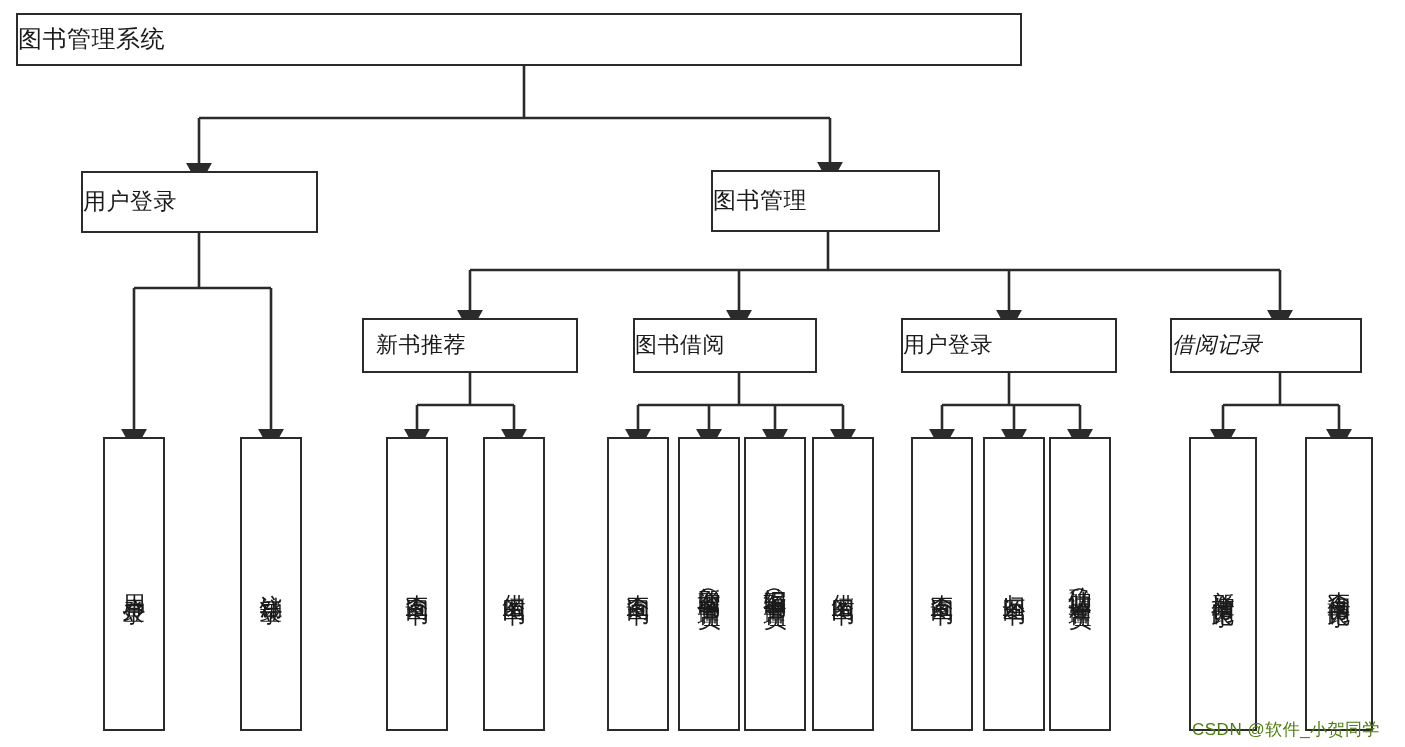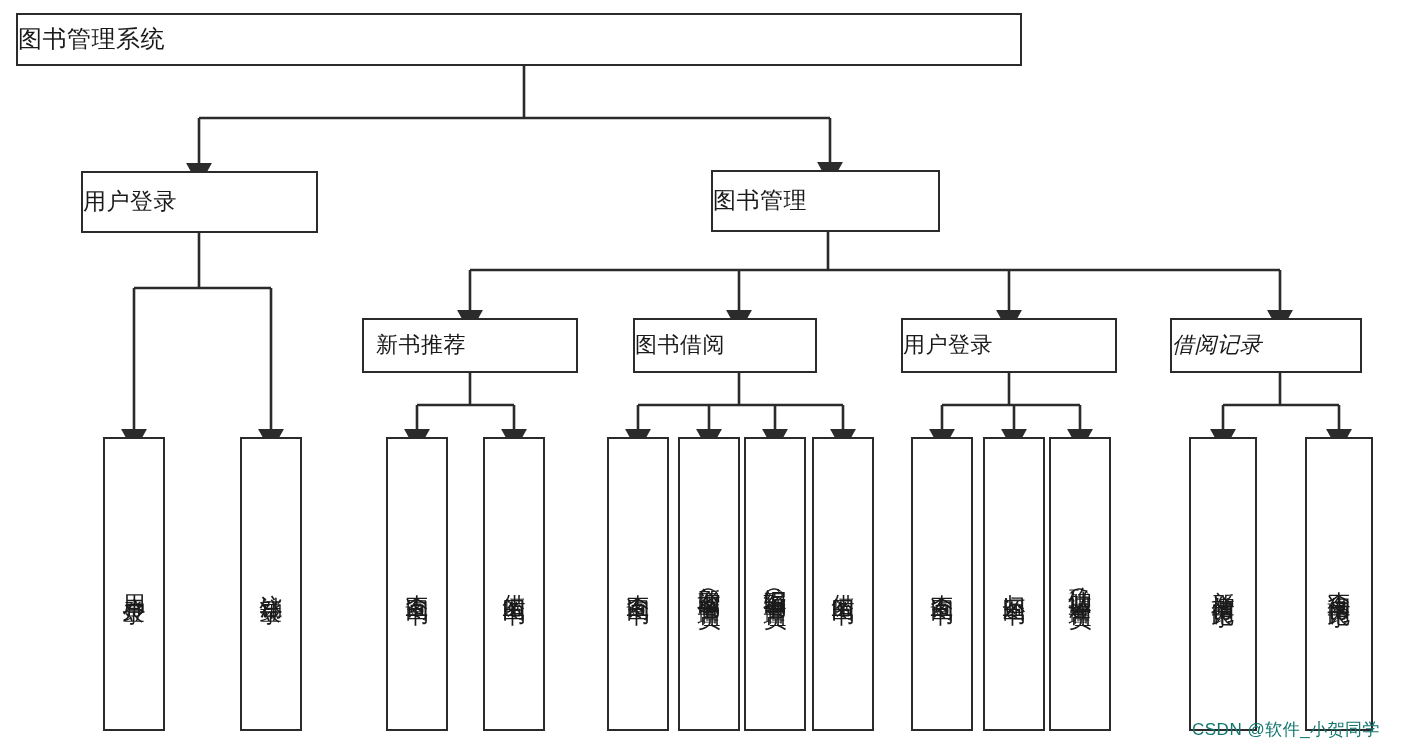--- a/index.html
+++ b/index.html
@@ -190,14 +190,14 @@
   <div class="node leaf" style="left: 1049px; top: 437px; width: 62px; height: 294px; padding-top: 130px;">
     <span class="lbl" style="font-size: 23px; letter-spacing: 3px;">确认归还（管理员）</span>
   </div>
   <div class="node leaf" style="left: 1189px; top: 437px; width: 68px; height: 294px; padding-top: 134px;">
     <span class="lbl" style="font-size: 23px; letter-spacing: 3px;">新增借阅记录</span>
   </div>
   <div class="node leaf" style="left: 1305px; top: 437px; width: 68px; height: 294px; padding-top: 134px;">
     <span class="lbl" style="font-size: 23px; letter-spacing: 3px;">查询借阅记录</span>
   </div>
 
-  <div class="watermark" style="left: 1192px; top: 718px; color: #0f766e;">CSDN @软件_小贺同学</div>
+  <div class="watermark" style="left: 1192px; top: 718px; color: #4d7c0f;">CSDN @软件_小贺同学</div>
 </div>
 
 </body></html>

